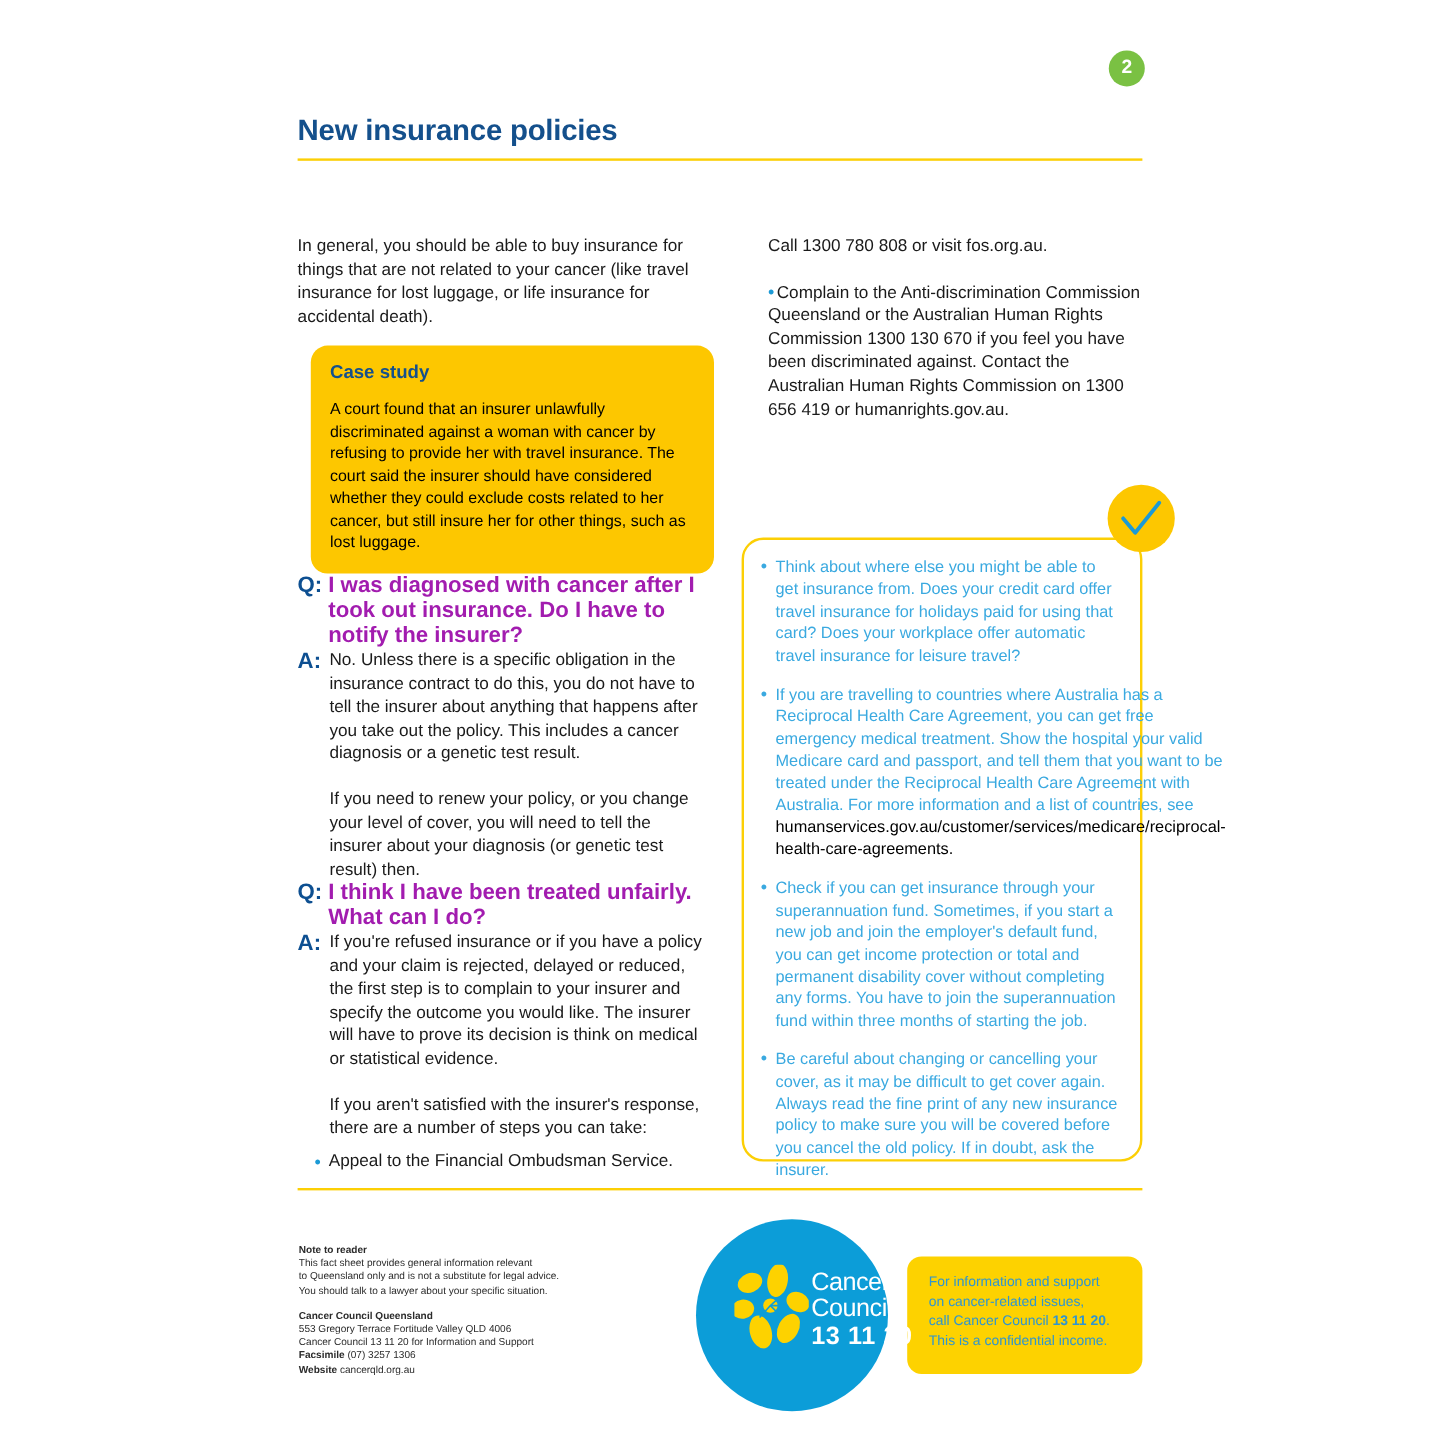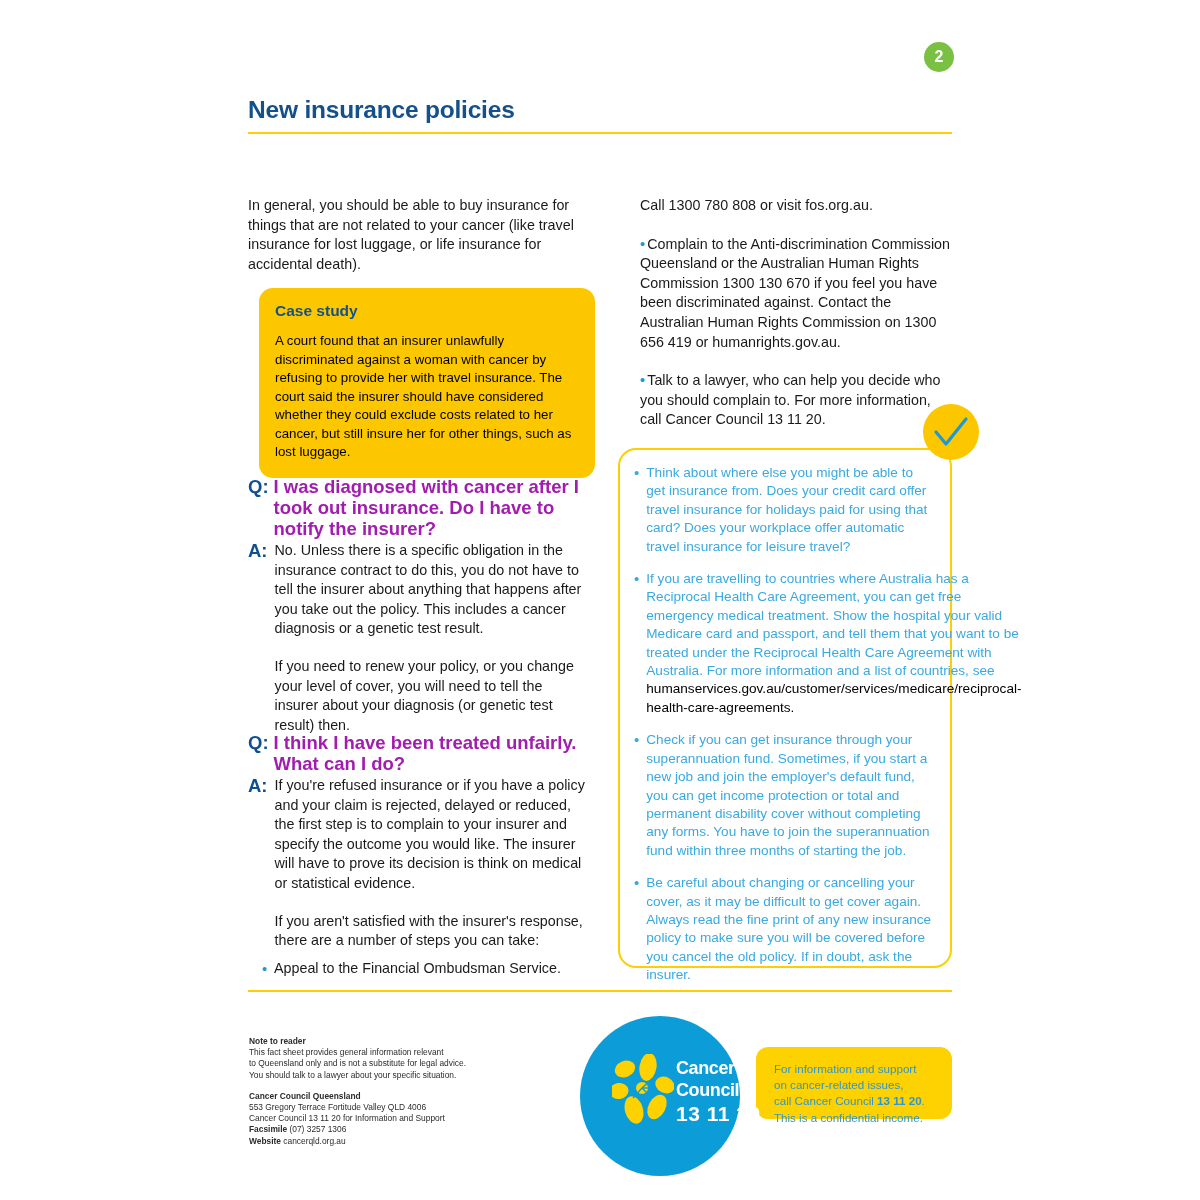--- a/index.html
+++ b/index.html
@@ -259,43 +259,43 @@
     top: 1054px;
     width: 62px;
     height: 70px;
     z-index: 4;
   }
   .logo-word {
     position: absolute;
     left: 676px;
     top: 1058px;
     color: #ffffff;
-    font-weight: bold;
-    font-size: 18px;
+    font-weight: normal;
+    font-size: 21px;
     line-height: 21.5px;
     letter-spacing: -0.4px;
     z-index: 4;
   }
   .logo-phone {
     position: absolute;
     left: 676px;
     top: 1102px;
     color: #ffffff;
     font-weight: bold;
     font-size: 21px;
     letter-spacing: 0.5px;
     z-index: 4;
   }
 
   .footer-yellow {
     position: absolute;
     left: 756px;
     top: 1047px;
     width: 196px;
-    height: 72px;
+    height: 98px;
     background: #fdd200;
     border-radius: 12px;
     box-sizing: border-box;
     padding: 14px 10px 10px 18px;
     z-index: 2;
   }
   .footer-yellow p {
     margin: 0;
     font-size: 11.6px;
     line-height: 16.2px;
@@ -356,21 +356,20 @@
 
   <div style="position:absolute;left:248px;top:959px;width:340px;">
     <div class="bullet-line">
       <span class="dot">•</span><span>Appeal to the Financial Ombudsman Service.</span>
     </div>
   </div>
 
   <div class="col-right">
     <p class="body-p">Call 1300 780 808 or visit fos.org.au.</p>
     <p class="r-bullet"><span class="dot">•</span><span>Complain to the Anti-discrimination Commission Queensland or the Australian Human Rights Commission 1300 130 670 if you feel you have been discriminated against. Contact the Australian Human Rights Commission on 1300 656 419 or humanrights.gov.au.</span></p>
-    <p class="r-bullet"><span class="dot">•</span><span>Talk to a lawyer, who can help you decide who you should complain to. For more information, call Cancer Council 13 11 20.</span></p>
   </div>
 
   <div class="tip-box">
     <div class="tip-item">
       <span class="dot">•</span>
       <span><span>Think about where else you might be able to get insurance from. Does your credit card offer travel insurance for holidays paid for using that card? Does your workplace offer automatic travel insurance for leisure travel?</span><span class="b"></span></span>
     </div>
     <div class="tip-item">
       <span class="dot">•</span>
       <span><span>If you are travelling to countries where Australia has a Reciprocal Health Care Agreement, you can get free emergency medical treatment. Show the hospital your valid Medicare card and passport, and tell them that you want to be treated under the Reciprocal Health Care Agreement with Australia. For more information and a list of countries, see </span><span class="b">humanservices.gov.au/customer/services/medicare/reciprocal-health-care-agreements.</span></span>

